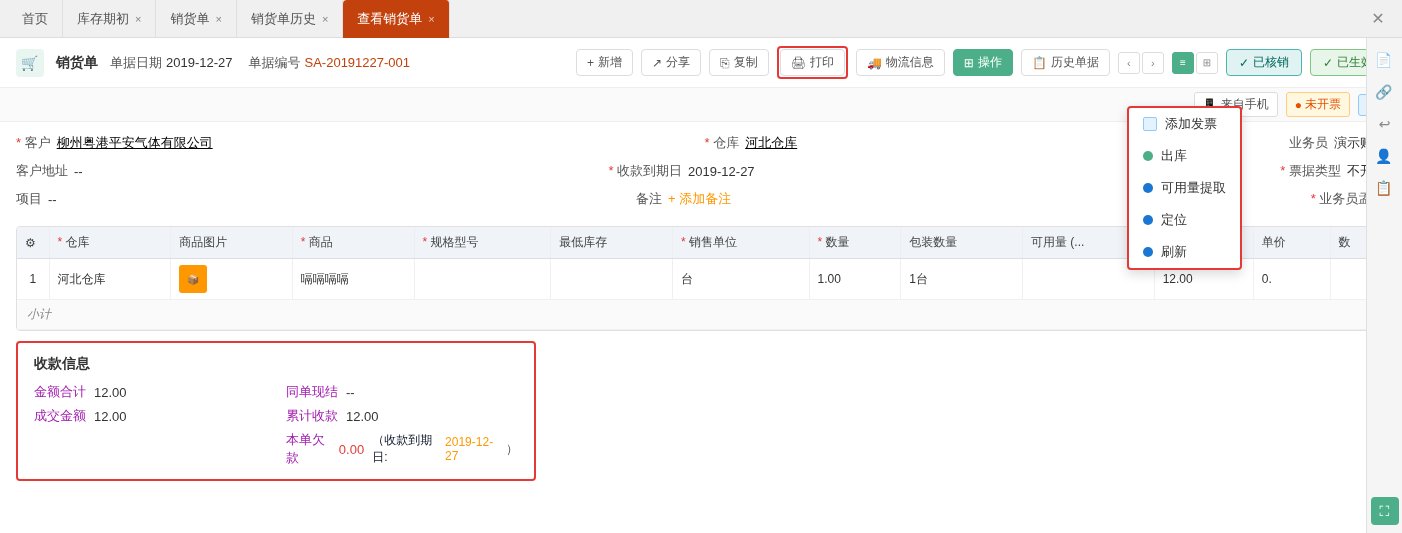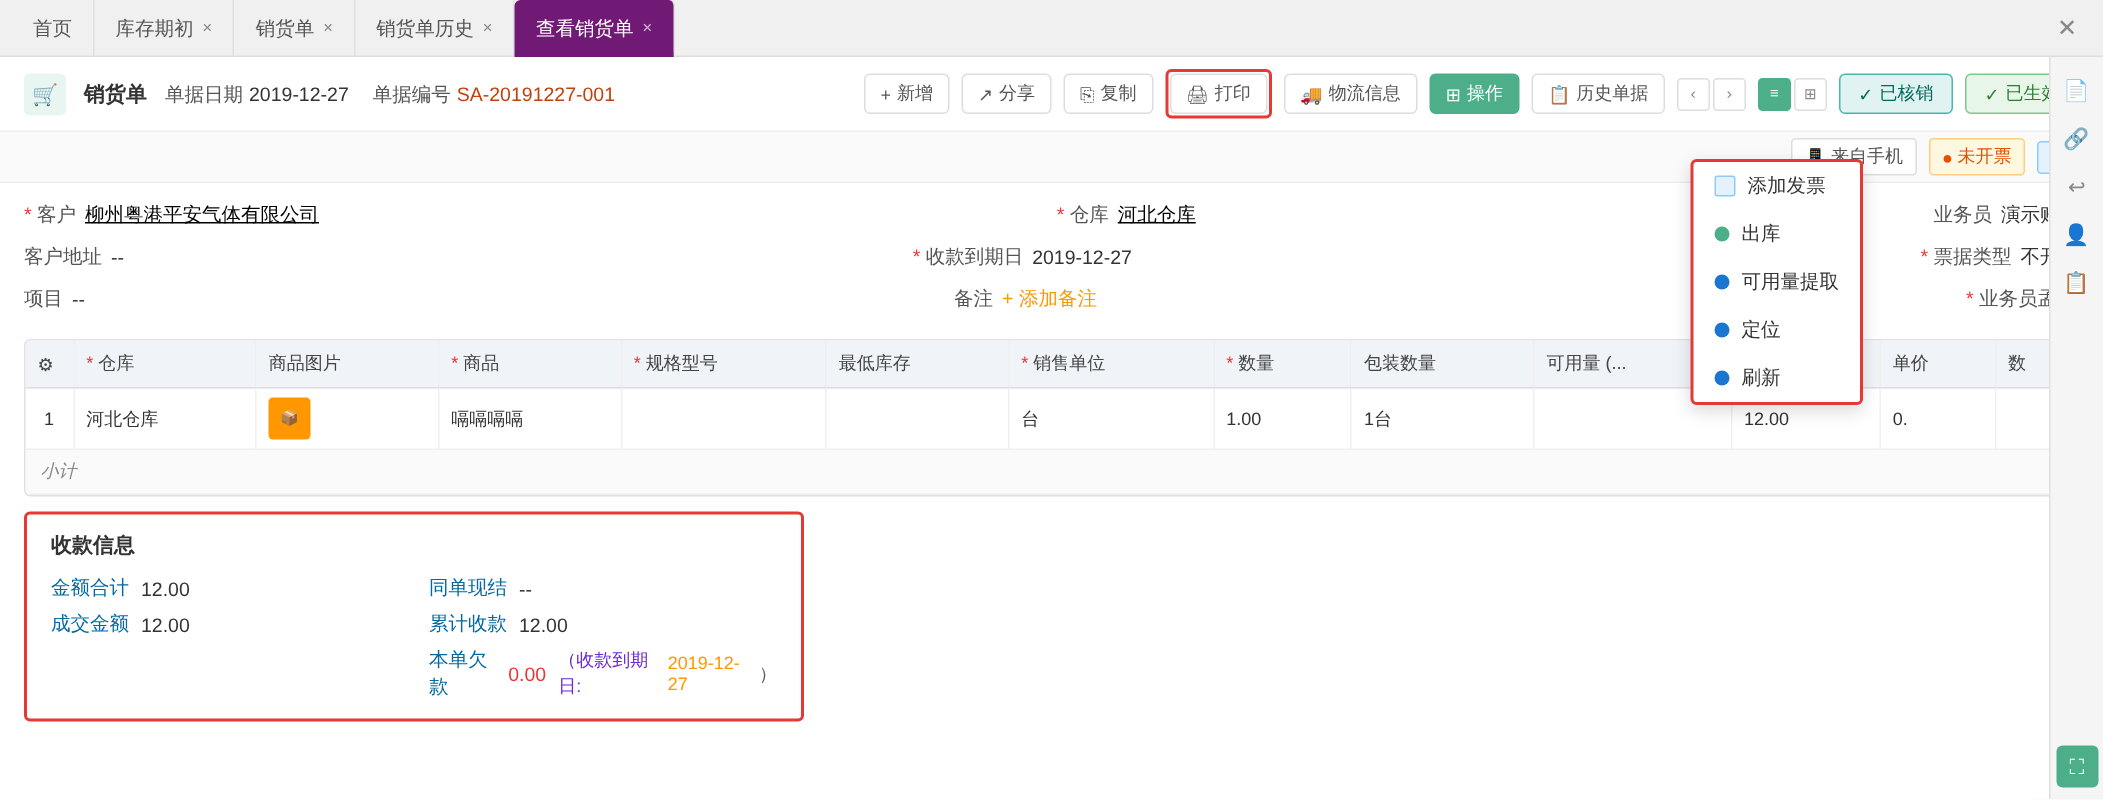--- a/index.html
+++ b/index.html
@@ -8,21 +8,21 @@
     
     .tab-bar {
       display: flex; align-items: center; background: #f0f0f0; border-bottom: 1px solid #ddd;
       height: 38px; padding: 0 8px;
     }
     .tab-item {
       display: flex; align-items: center; padding: 0 14px; height: 38px; cursor: pointer;
       font-size: 13px; color: #555; border-right: 1px solid #e0e0e0; position: relative;
     }
     .tab-item.active {
-      background: #701a75; color: #fff; border-radius: 4px 4px 0 0;
+      background: #c2410c; color: #fff; border-radius: 4px 4px 0 0;
     }
     .tab-close {
       margin-left: 6px; font-size: 11px; cursor: pointer; opacity: 0.7;
     }
     .tab-spacer { flex: 1; }
     .window-close {
       width: 32px; height: 32px; display: flex; align-items: center; justify-content: center;
       cursor: pointer; font-size: 16px; color: #888;
     }
 
@@ -132,21 +132,21 @@
       margin: 10px 16px; border: 2px solid #e53935; border-radius: 4px; padding: 12px 16px;
       background: #fff; max-width: 520px;
     }
     .bottom-info-title {
       font-size: 14px; font-weight: 600; margin-bottom: 10px; color: #333;
     }
     .info-grid {
       display: grid; grid-template-columns: 1fr 1fr; gap: 6px 20px;
     }
     .info-row { display: flex; align-items: center; gap: 8px; font-size: 13px; }
-    .info-label { color: #0369a1; }
+    .info-label { color: #a21caf; }
     .info-value { color: #333; }
     .info-value.red { color: #e53935; }
     .info-value.orange-link { color: #ff9800; }
 
     
     .right-sidebar {
       position: absolute; right: 0; top: 0; width: 36px; height: 100%;
       background: #f5f5f5; border-left: 1px solid #e0e0e0;
       display: flex; flex-direction: column; align-items: center; padding: 8px 0; gap: 4px;
     }
@@ -416,21 +416,21 @@
           <span class="info-value">12.00</span>
         </div>
         <div class="info-row">
           <span class="info-label">累计收款</span>
           <span class="info-value">12.00</span>
         </div>
         <div></div>
         <div class="info-row">
           <span class="info-label">本单欠款</span>
           <span class="info-value red">0.00</span>
-          <span class="info-value" style="font-size:12px; color:#6d28d9;">（收款到期日: </span>
+          <span class="info-value" style="font-size:12px; color:#0f172a;">（收款到期日: </span>
           <span class="info-value orange-link" style="font-size:12px;">2019-12-27</span>
           <span class="info-value" style="font-size:12px; color:#555;">）</span>
         </div>
       </div>
     </div>
 
     <div class="dropdown-menu">
       <div class="dropdown-item">
         <span class="icon-square"></span>
         <span>添加发票</span>

